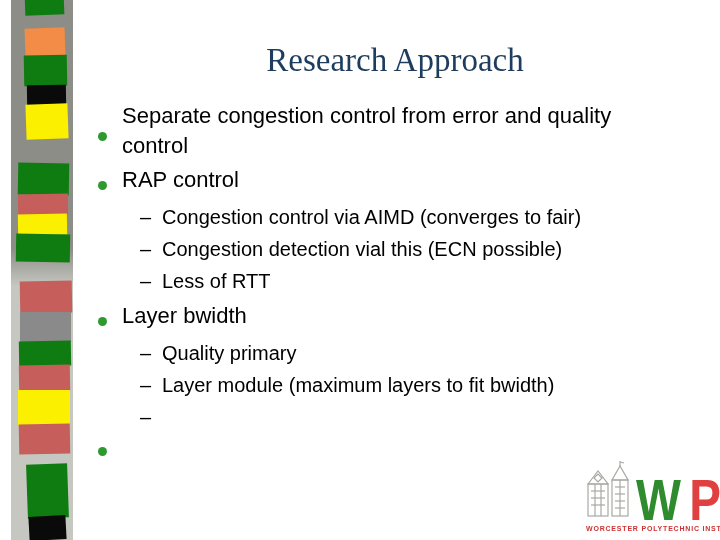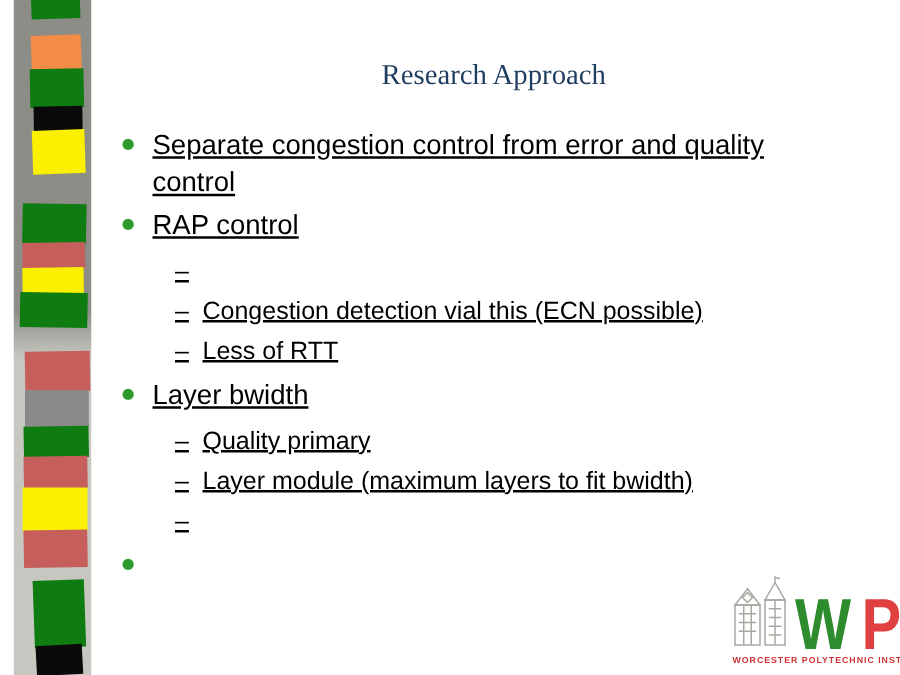--- a/index.html
+++ b/index.html
@@ -10,25 +10,25 @@
   
   .filmstrip{
     position:absolute;left:11px;top:0;width:62px;height:540px;
     background:linear-gradient(180deg,#8d8d87 0%,#8d8d87 46%,#c7c7c1 53%,#c7c7c1 100%);
   }
   .frame{position:absolute;display:block;}
   
   .title{
     position:absolute;left:80px;top:42px;width:630px;margin:0;
     text-align:center;font-family:"Liberation Serif", serif;font-weight:400;
-    font-size:23px;line-height:36px;
+    font-size:33px;line-height:36px;
   }
   
   .content{position:absolute;left:98px;top:97px;width:517px;}
-  .li{display:flex;align-items:flex-start;text-decoration:underline;}
+  .li{display:flex;align-items:center;}
   .l1{font-size:22px;line-height:30px;margin-top:4px;}
   .l1 .dot{flex:0 0 9px;width:9px;height:9px;border-radius:50%;margin:10px 15px 0 0;}
   .l2{font-size:20px;line-height:32px;margin-left:42px;}
   .l1 + .l2{margin-top:6px;}
   .l2 .dash{flex:0 0 22px;width:22px;}
   
   .wpi{position:absolute;left:586px;top:456px;width:134px;}
   .wpi-row{display:flex;align-items:flex-end;height:66px;}
   .towers{flex:0 0 48px;}
   .wpi-letters{
@@ -73,20 +73,21 @@
     <span class="txt">Separate congestion control from error and quality control</span>
   </div>
 
   <div class="li l1">
     <span class="dot" style="background: rgb(46, 154, 46);"></span>
     <span class="txt">RAP control</span>
   </div>
 
   <div class="li l2">
     <span class="dash">–</span>
+    <span class="txt">Congestion control via AIMD (converges to fair)</span>
   </div>
   <div class="li l2">
     <span class="dash">–</span>
     <span class="txt">Congestion detection vial this (ECN possible)</span>
   </div>
   <div class="li l2">
     <span class="dash">–</span>
     <span class="txt">Less of RTT</span>
   </div>
 

